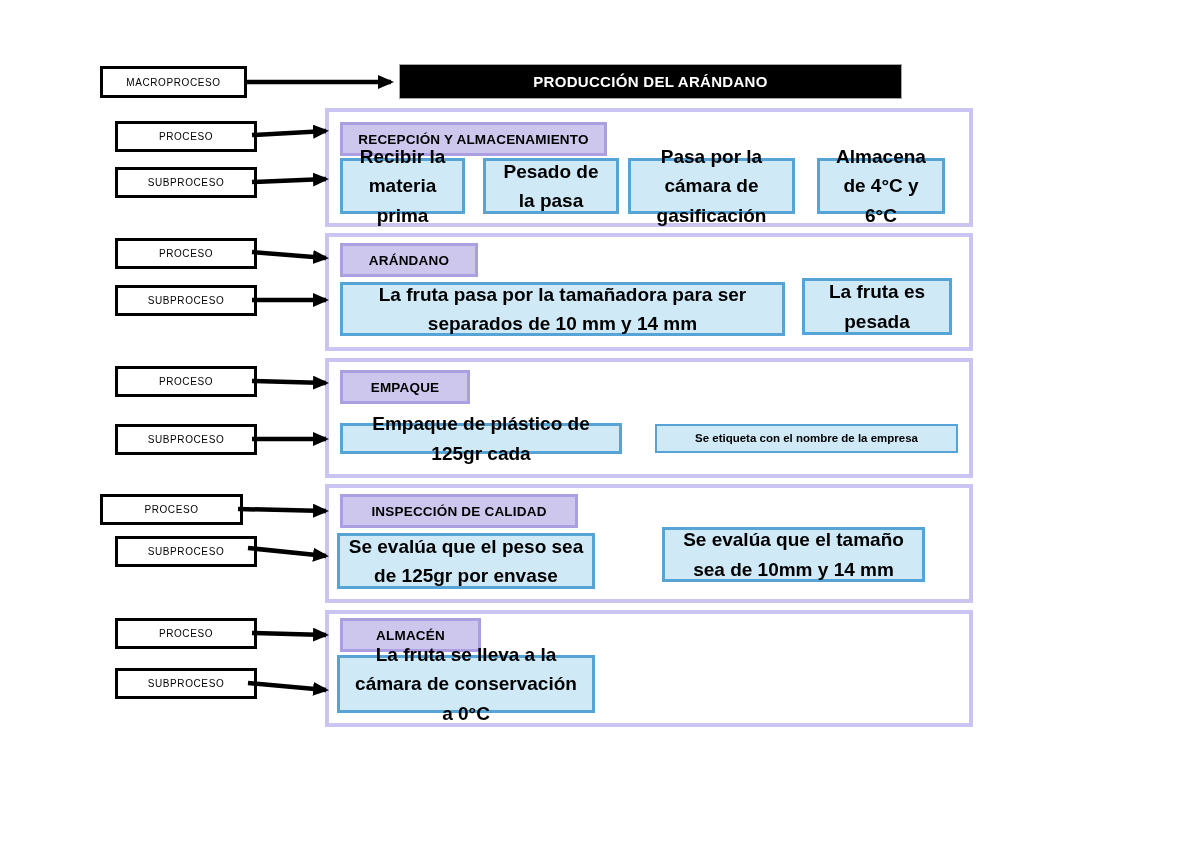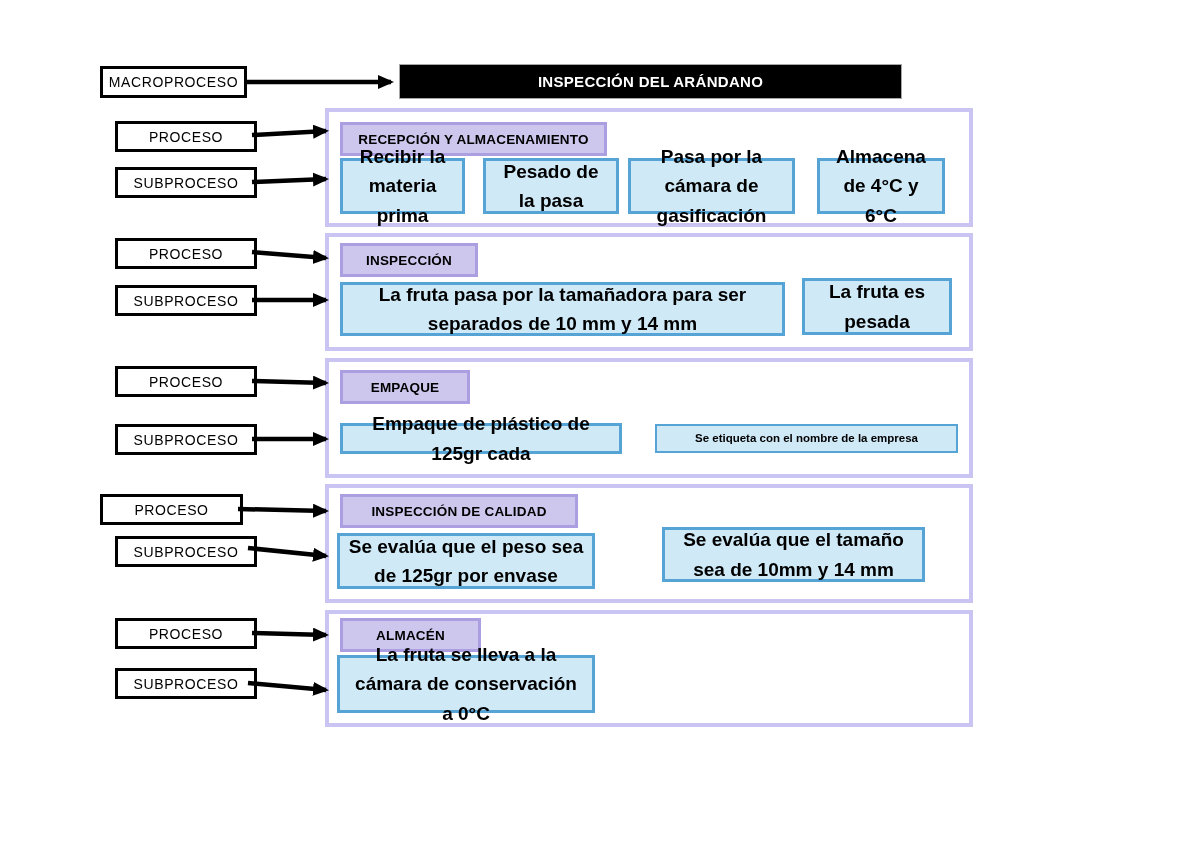--- a/index.html
+++ b/index.html
@@ -4,21 +4,21 @@
 <style>
   html,body{margin:0;padding:0;background:#fff;}
   .canvas{
     position:relative;width:1200px;height:848px;background:#ffffff;
     font-family:"Liberation Sans",sans-serif;color:#000;overflow:hidden;
   }
   
   .lblbox{
     position:absolute;box-sizing:border-box;border:3px solid #000;background:#fff;
     display:flex;align-items:center;justify-content:center;
-    font-size:14px;letter-spacing:0.6px;font-weight:400;
+    font-size:10px;letter-spacing:0.6px;font-weight:400;
   }
   #macro-box{left:100px;top:66px;width:147px;height:32px;}
   .proc-s1{left:115px;top:121px;width:142px;height:31px;}
   .sub-s1 {left:115px;top:167px;width:142px;height:31px;}
   .proc-s2{left:115px;top:238px;width:142px;height:31px;}
   .sub-s2 {left:115px;top:285px;width:142px;height:31px;}
   .proc-s3{left:115px;top:366px;width:142px;height:31px;}
   .sub-s3 {left:115px;top:424px;width:142px;height:31px;}
   .proc-s4{left:100px;top:494px;width:143px;height:31px;}
   .sub-s4 {left:115px;top:536px;width:142px;height:31px;}
@@ -79,21 +79,21 @@
 
   
   .arrows{position:absolute;left:0;top:0;pointer-events:none;}
 </style>
 </head>
 <body>
 
 <div class="canvas">
 
   <div class="lblbox" id="macro-box">MACROPROCESO</div>
-  <div class="banner">INSPECCIÓN DEL ARÁNDANO</div>
+  <div class="banner">PRODUCCIÓN DEL ARÁNDANO</div>
 
   <div class="lblbox proc-s1">PROCESO</div>
   <div class="lblbox sub-s1">SUBPROCESO</div>
 
   <div class="lblbox proc-s2">PROCESO</div>
   <div class="lblbox sub-s2">SUBPROCESO</div>
 
   <div class="lblbox proc-s3">PROCESO</div>
   <div class="lblbox sub-s3">SUBPROCESO</div>
 
@@ -105,21 +105,21 @@
 
   <div class="section" id="sec1">
     <div class="ptitle">RECEPCIÓN Y ALMACENAMIENTO</div>
     <div class="bluebox b1">Recibir la materia prima</div>
     <div class="bluebox b2">Pesado de la pasa</div>
     <div class="bluebox b3">Pasa por la cámara de gasificación</div>
     <div class="bluebox b4">Almacena de 4°C y 6°C</div>
   </div>
 
   <div class="section" id="sec2">
-    <div class="ptitle">INSPECCIÓN</div>
+    <div class="ptitle">ARÁNDANO</div>
     <div class="bluebox b1">La fruta pasa por la tamañadora para ser separados de 10 mm y 14 mm</div>
     <div class="bluebox b2">La fruta es pesada</div>
   </div>
 
   <div class="section" id="sec3">
     <div class="ptitle">EMPAQUE</div>
     <div class="bluebox b1">Empaque de plástico de 125gr cada</div>
     <div class="bluebox b2">Se etiqueta con el nombre de la empresa</div>
   </div>
 

